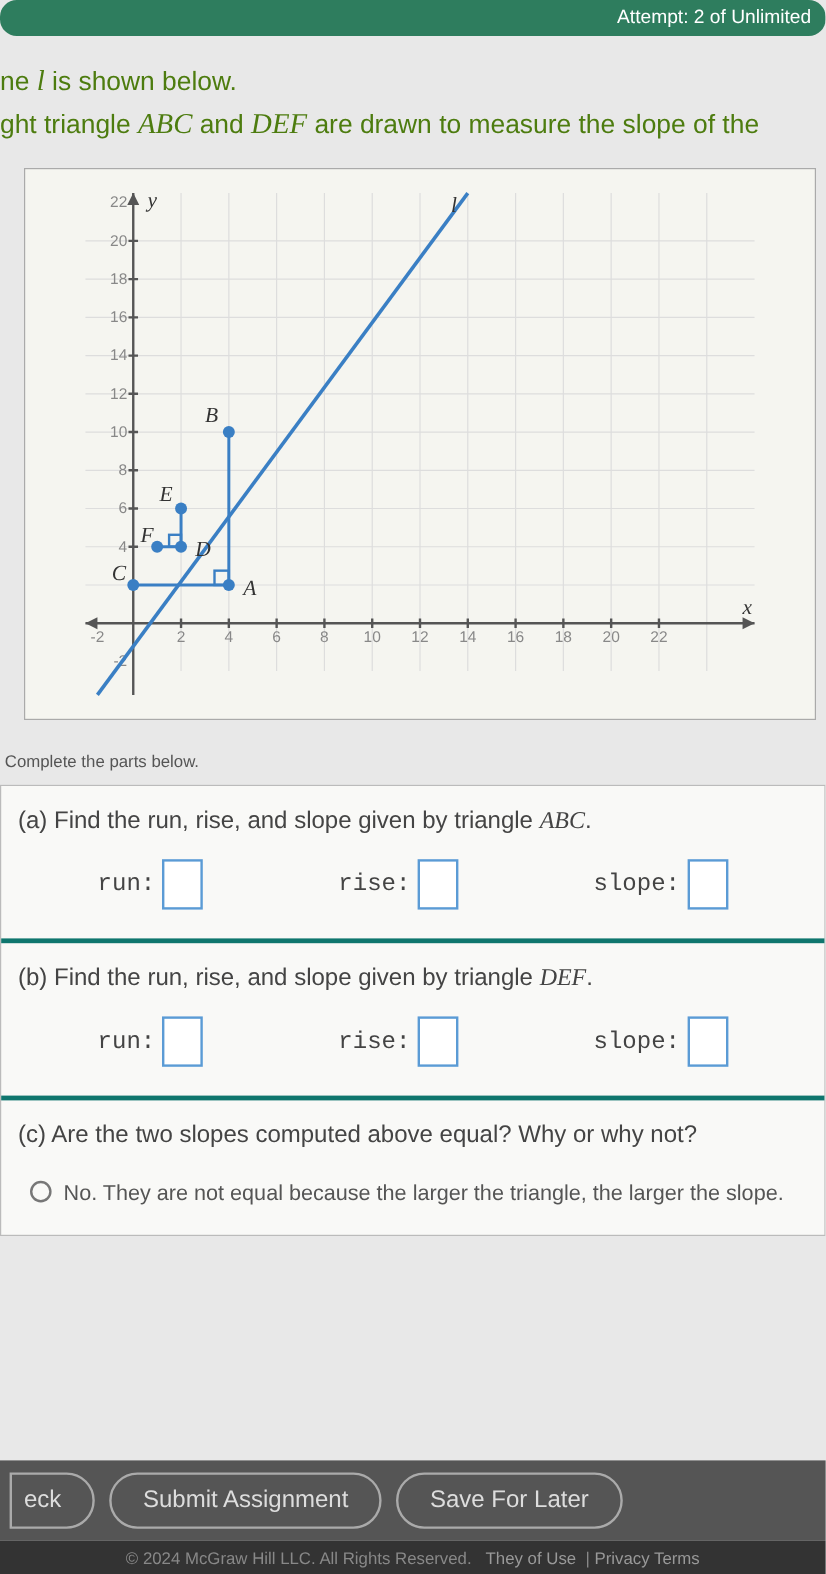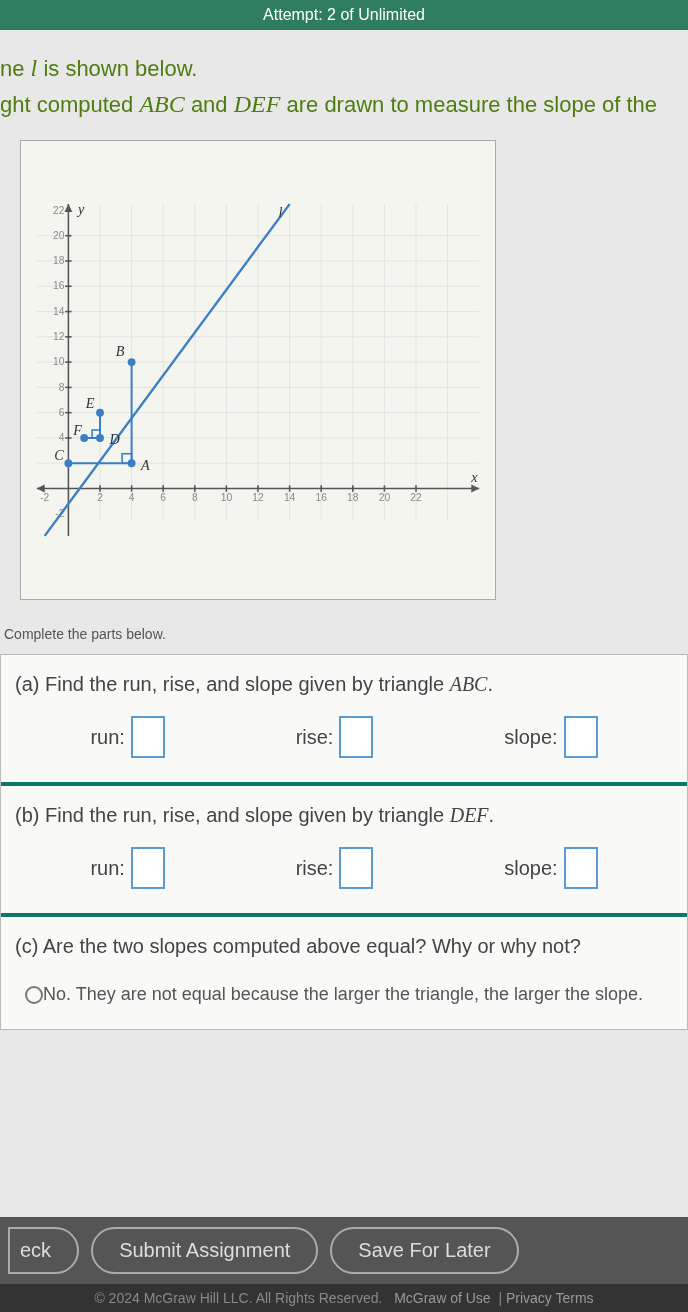--- a/index.html
+++ b/index.html
@@ -8,42 +8,43 @@
       height: 1312px;
       font-family: Arial, sans-serif;
       background: #e8e8e8;
       color: #333;
       overflow: hidden;
     }
     .header-bar {
       background: #2e7d5e;
       color: #fff;
       padding: 6px 12px;
-      text-align: center;
+      text-align: right;
       font-size: 16px;
+      border-radius: 14px;
     }
     .content {
       padding: 12px 0 12px 0;
     }
     .intro {
       font-size: 22px;
       color: #4d7c0f;
       padding: 8px 0 8px 0;
       line-height: 1.5;
     }
     .intro .math {
       font-family: 'Times New Roman', serif;
       font-style: italic;
       font-size: 24px;
     }
     .graph-box {
       background: #f5f5f0;
       border: 1px solid #aaa;
       margin: 10px 20px 10px 20px;
-      width: 476px;
+      width: 660px;
       height: 460px;
       position: relative;
     }
     .graph-svg {
       width: 100%;
       height: 100%;
     }
     .complete {
       font-size: 14px;
       color: #555;
@@ -67,38 +68,39 @@
     .part-q .math {
       font-family: 'Times New Roman', serif;
       font-style: italic;
     }
     .inputs-row {
       display: flex;
       justify-content: space-around;
       align-items: center;
       gap: 20px;
       padding: 0 20px 6px 20px;
+      font-family: Liberation Mono, monospace;
     }
     .input-group {
       display: flex;
       align-items: center;
       gap: 6px;
       font-size: 20px;
       color: #444;
     }
     .blank-input {
       width: 34px;
       height: 42px;
       border: 2px solid #5b9bd5;
       background: #fff;
       display: inline-block;
     }
     .radio-row {
       display: flex;
-      align-items: center;
+      gap: 10px;
       padding: 6px 10px;
       font-size: 18px;
       color: #555;
     }
     .radio-circle {
       width: 18px;
       height: 18px;
       border: 2px solid #777;
       border-radius: 50%;
       flex-shrink: 0;
@@ -143,21 +145,21 @@
 </head>
 <body>
 
 <div class="header-bar">
   <span>Attempt: 2 of Unlimited</span>
 </div>
 
 <div class="content">
   <div class="intro">
     <span>ne </span><span class="math">l</span><span> is shown below.</span><br>
-    <span>ght computed </span><span class="math">ABC</span><span> and </span><span class="math">DEF</span><span> are drawn to measure the slope of the</span>
+    <span>ght triangle </span><span class="math">ABC</span><span> and </span><span class="math">DEF</span><span> are drawn to measure the slope of the</span>
   </div>
 
   <div class="graph-box">
     <svg class="graph-svg" viewBox="0 0 600 460">
 
       <g stroke="#ddd" stroke-width="1">
         <line x1="60" y1="20" x2="60" y2="420"></line>
           <line x1="100" y1="20" x2="100" y2="420"></line>
         <line x1="140" y1="20" x2="140" y2="420"></line>
           <line x1="180" y1="20" x2="180" y2="420"></line>
@@ -327,15 +329,15 @@
 </div>
 
 <div class="footer-bar">
   <div class="btn btn-check">eck</div>
   <div class="btn">Submit Assignment</div>
   <div class="btn">Save For Later</div>
 </div>
 
 <div class="copyright">
   <span>© 2024 McGraw Hill LLC. All Rights Reserved.</span>
-  &nbsp;&nbsp;<a>McGraw of Use</a>
+  &nbsp;&nbsp;<a>They of Use</a>
   &nbsp;|&nbsp;<a>Privacy Terms</a>
 </div>
 
 </body></html>

